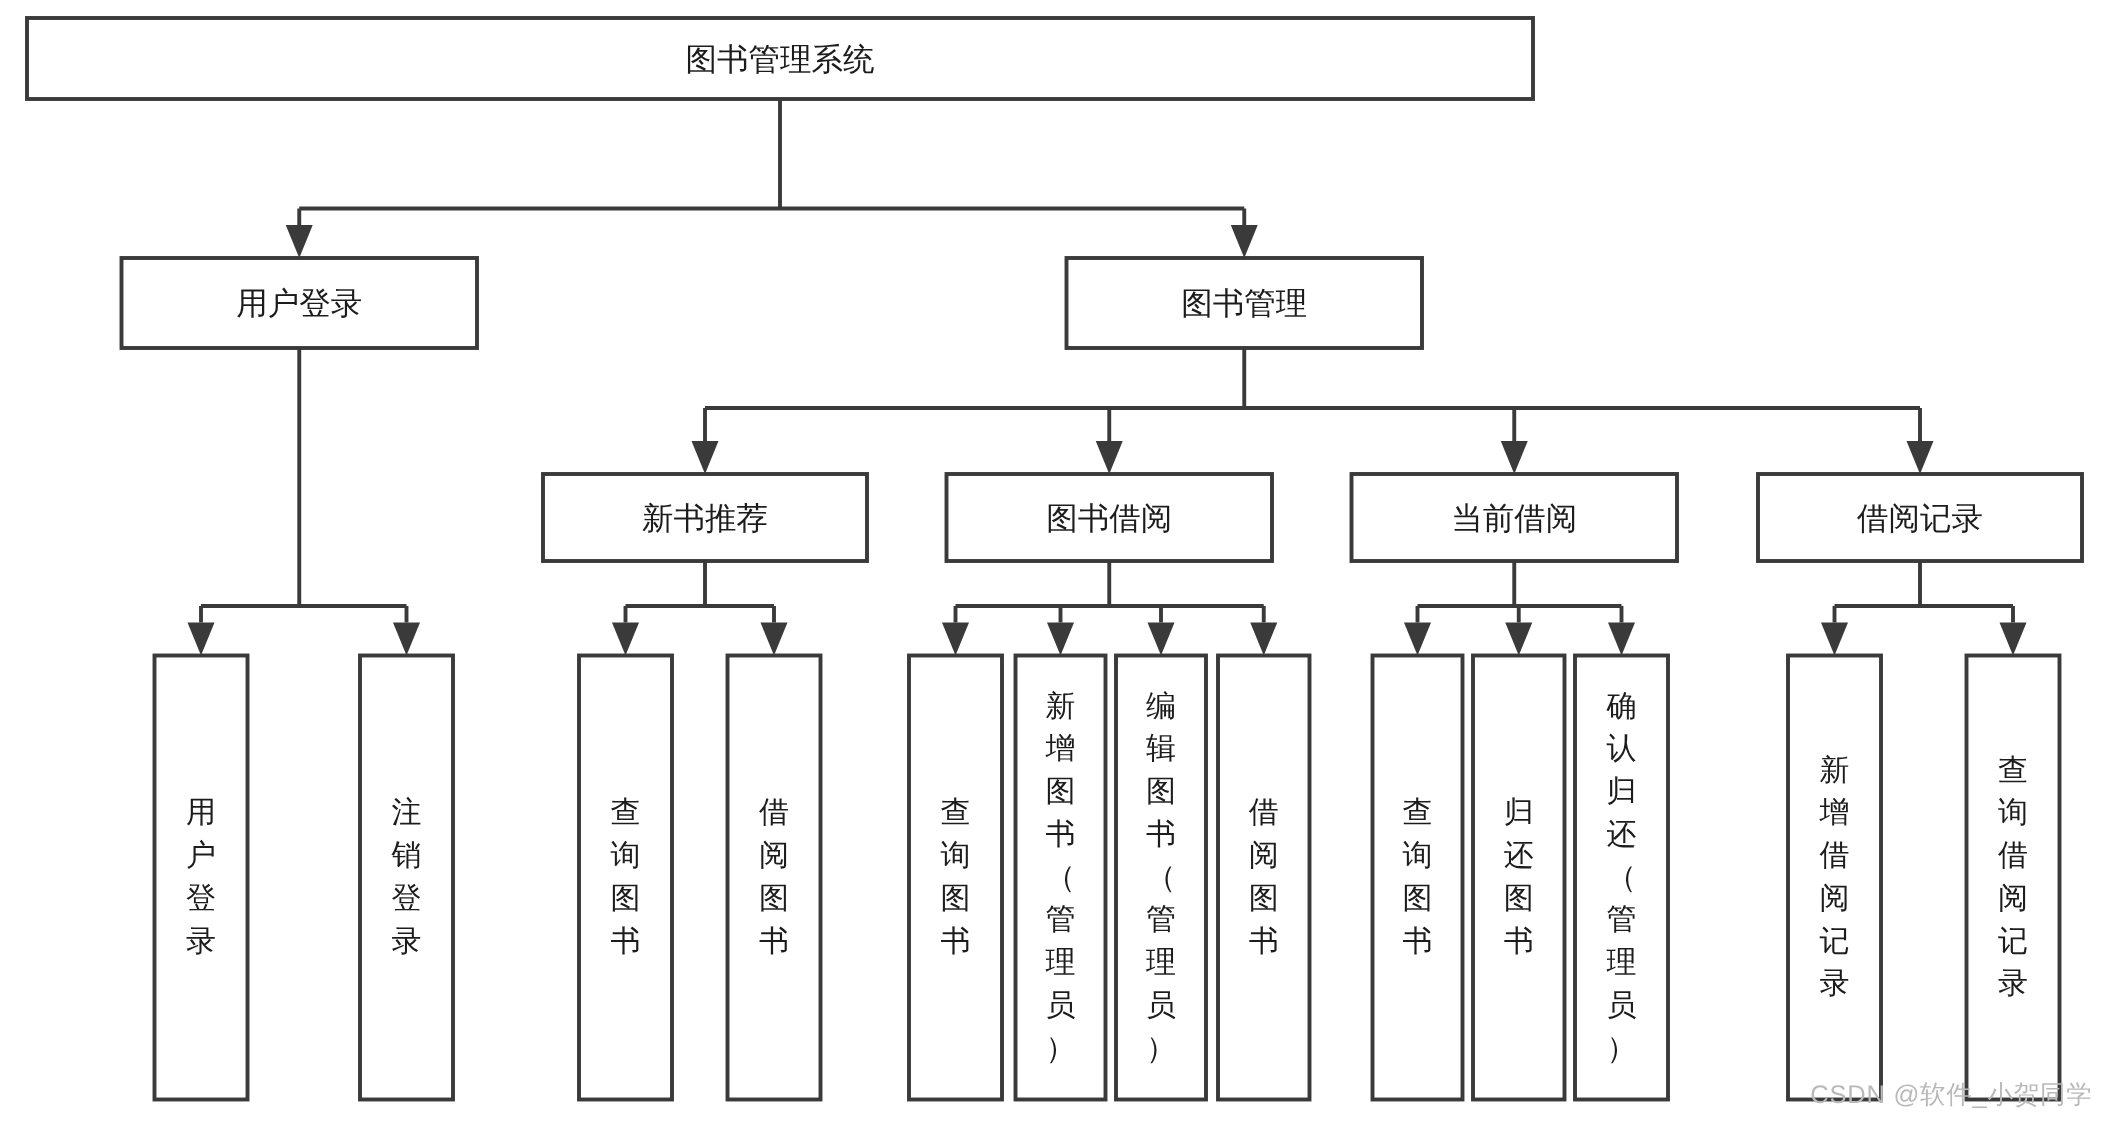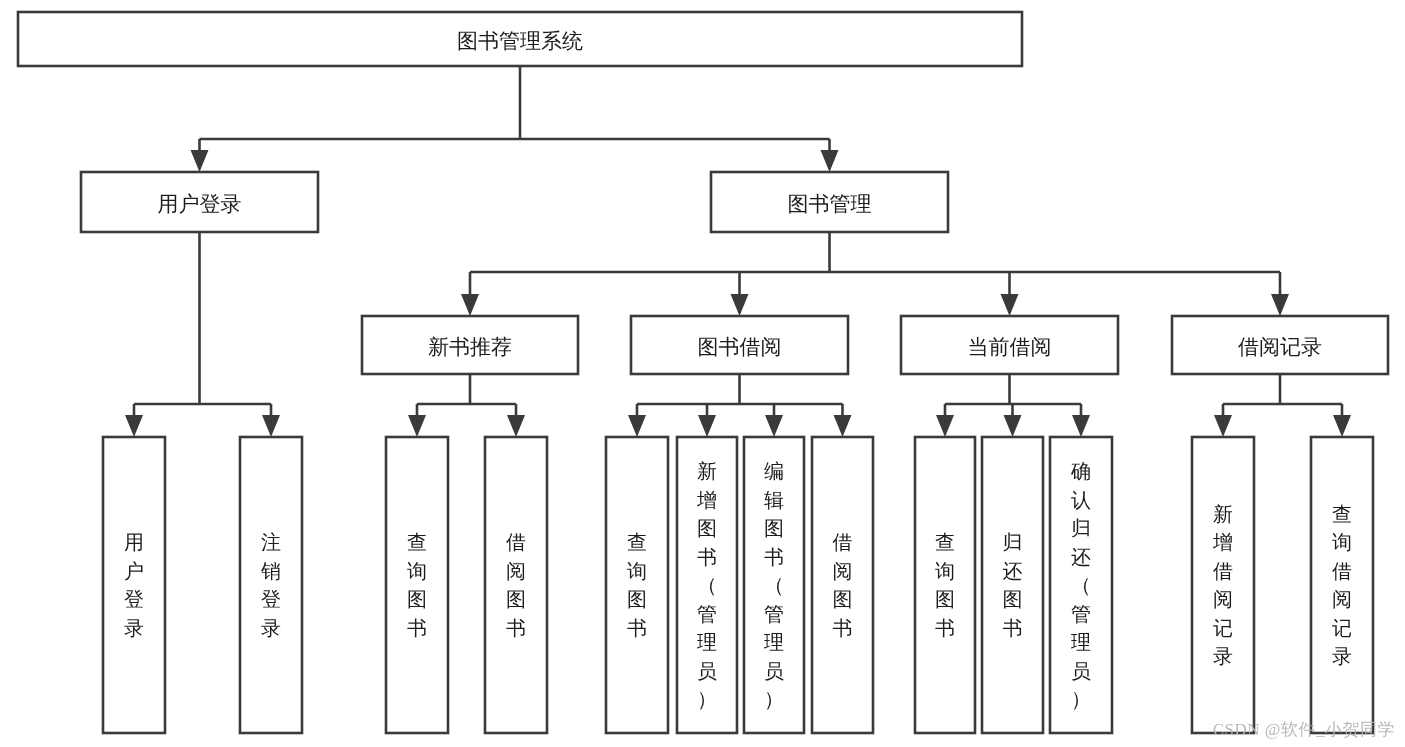--- a/index.html
+++ b/index.html
@@ -53,21 +53,21 @@
     text-anchor: middle;
     dominant-baseline: central;
   }
   .node-label.leaf-label {
     font-size: 20px;
   }
   .watermark-text {
     position: absolute;
     right: 10px;
     bottom: 6px;
-    font-family: Liberation Serif, serif;
+    font-family: Liberation Sans, sans-serif;
     font-size: 17px;
     color: #b9b9b9;
     white-space: nowrap;
     letter-spacing: 0.5px;
     user-select: none;
   }
 </style>
 </head>
 <body>
 

